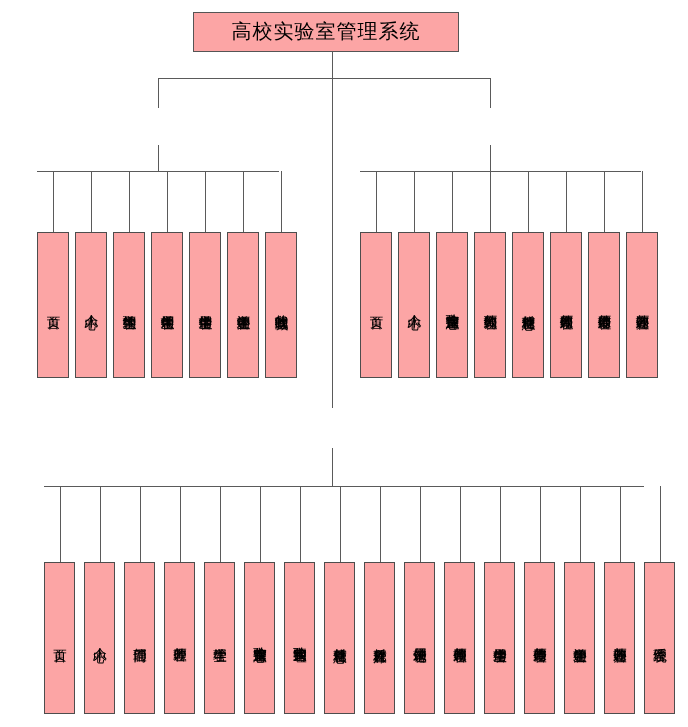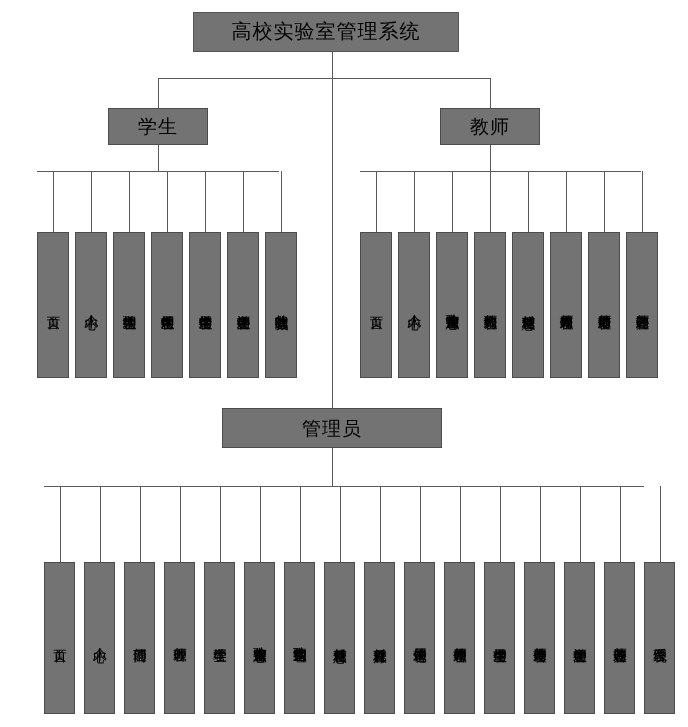--- a/index.html
+++ b/index.html
@@ -17,21 +17,21 @@
     height: 727px;
     background: #ffffff;
     overflow: hidden;
   }
 
   
   .node {
     position: absolute;
     box-sizing: border-box;
     border: 1px solid #4d4d4d;
-    background: #737373;
+    background: #fca5a5;
     display: flex;
     align-items: center;
     justify-content: center;
     text-align: center;
     line-height: 1.06;
     color: #000;
   }
   .node.root {
     border-color: #555;
   }
@@ -84,31 +84,22 @@
     <span>高校实验室管理系统</span>
   </div>
 
   <div class="ln v" style="left:332px; top:52px; height:26px;"></div>
   <div class="ln h" style="left:158px; top:78px; width:333px;"></div>
   <div class="ln v" style="left:158px; top:78px; height:30px;"></div>
   <div class="ln v" style="left:490px; top:78px; height:30px;"></div>
 
   <div class="ln v" style="left:332px; top:78px; height:330px;"></div>
 
-  <div class="node node-h" style="left:108px; top:108px; width:100px; height:37px;">
-    <span>学生</span>
-  </div>
-
-  <div class="node node-h" style="left:440px; top:108px; width:100px; height:37px;">
-    <span>教师</span>
-  </div>
-
-  <div class="node node-h" style="left:222px; top:408px; width:220px; height:40px;">
-    <span>管理员</span>
-  </div>
+
+
 
   <div class="ln v" style="left:158px; top:145px; width:1px; height:26px;"></div>
   <div class="ln h" style="left:37px; top:171px; width:242px;"></div>
 
   <div class="ln v" style="left:490px; top:145px; height:26px;"></div>
   <div class="ln h" style="left:360px; top:171px; width:281px;"></div>
 
   <div class="ln v" style="left:332px; top:448px; height:38px;"></div>
   <div class="ln h" style="left:44px; top:486px; width:600px;"></div>
 

